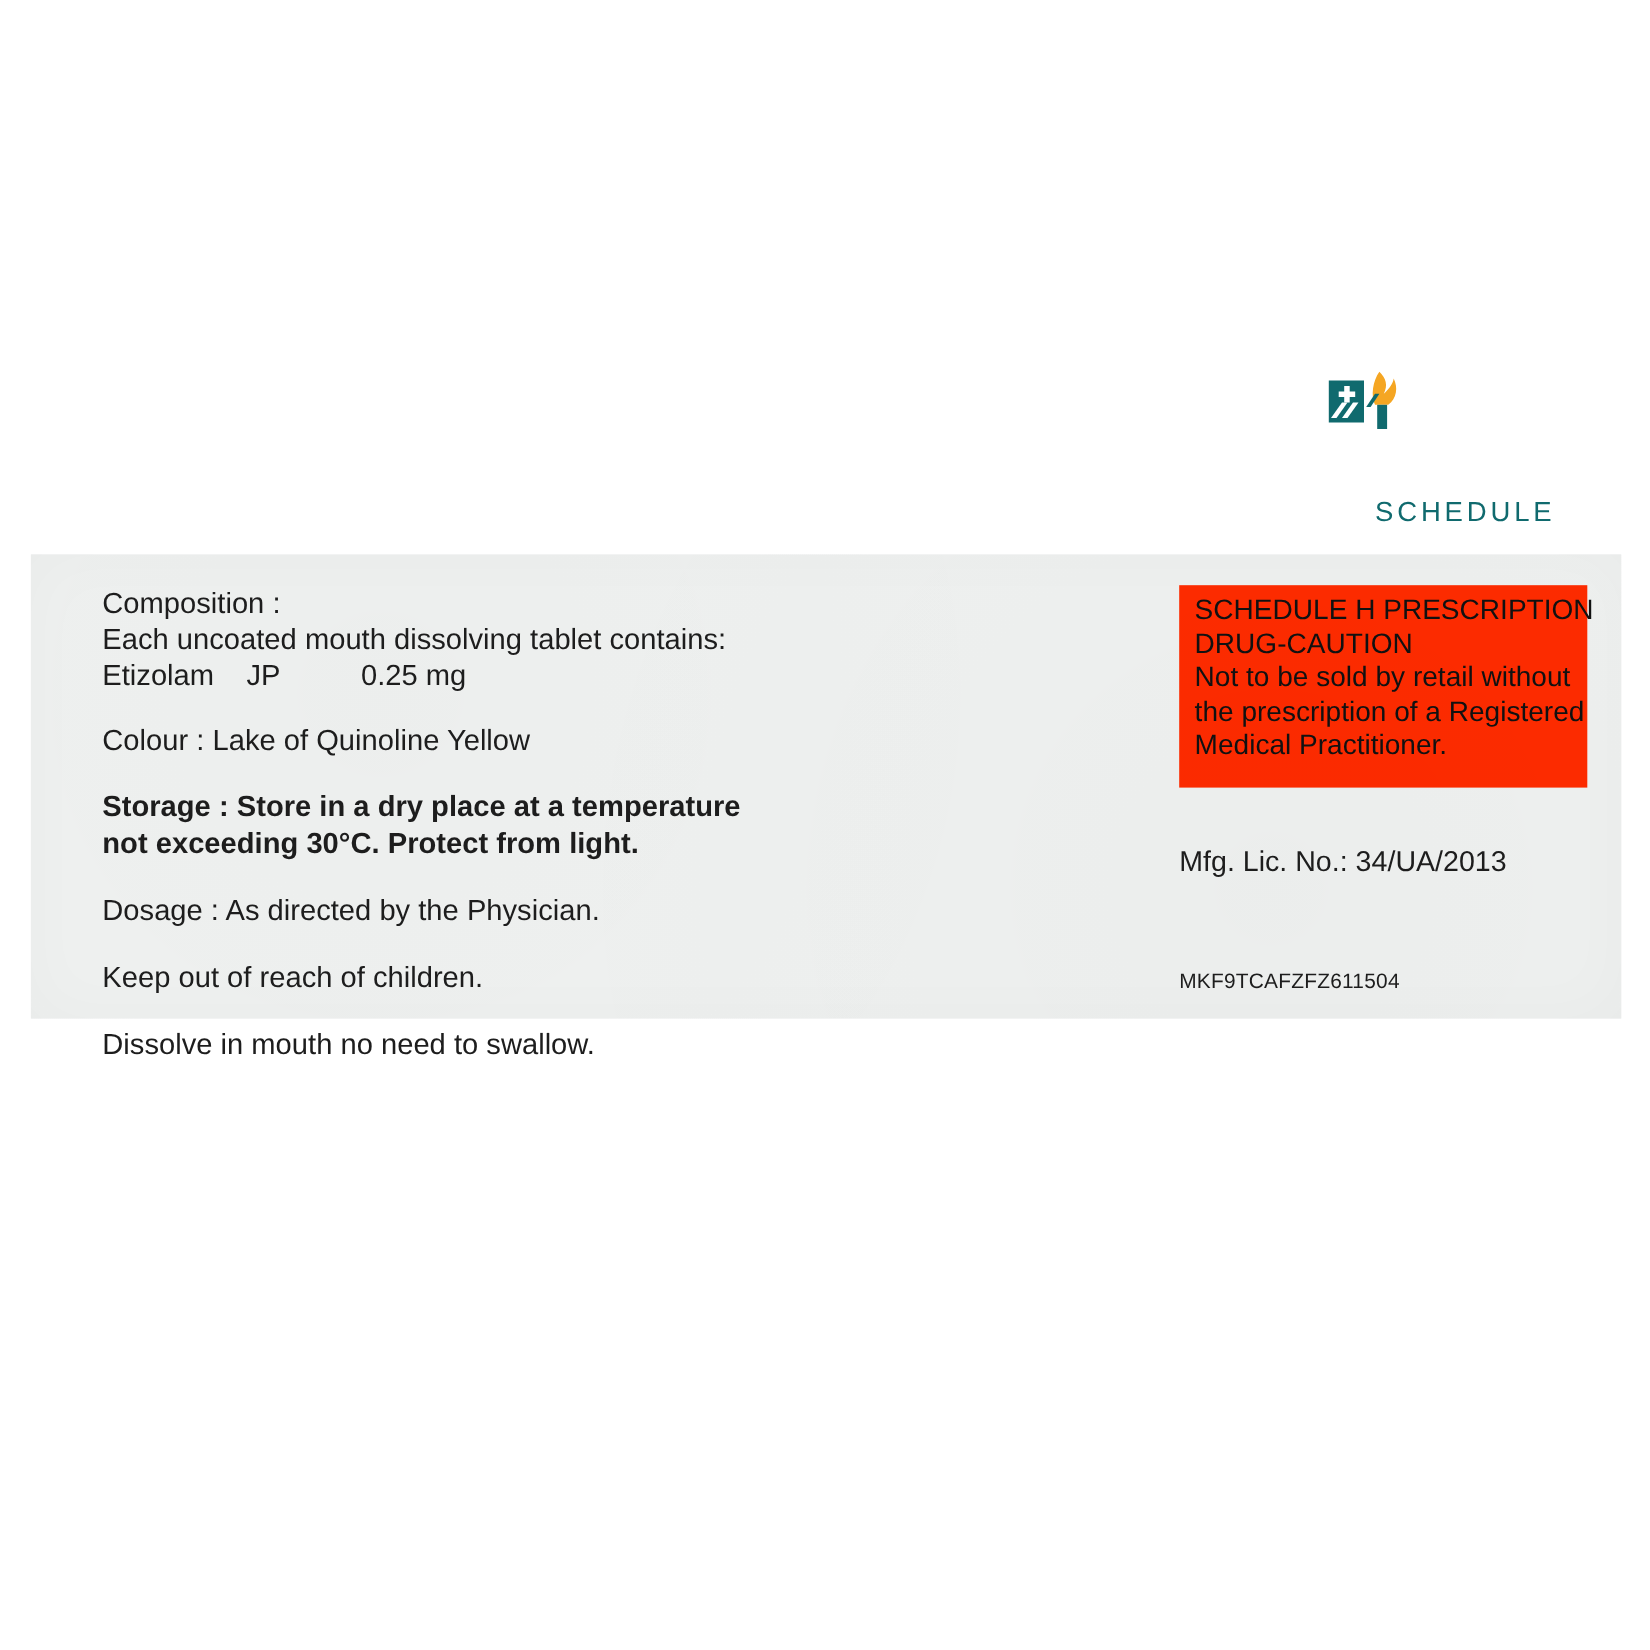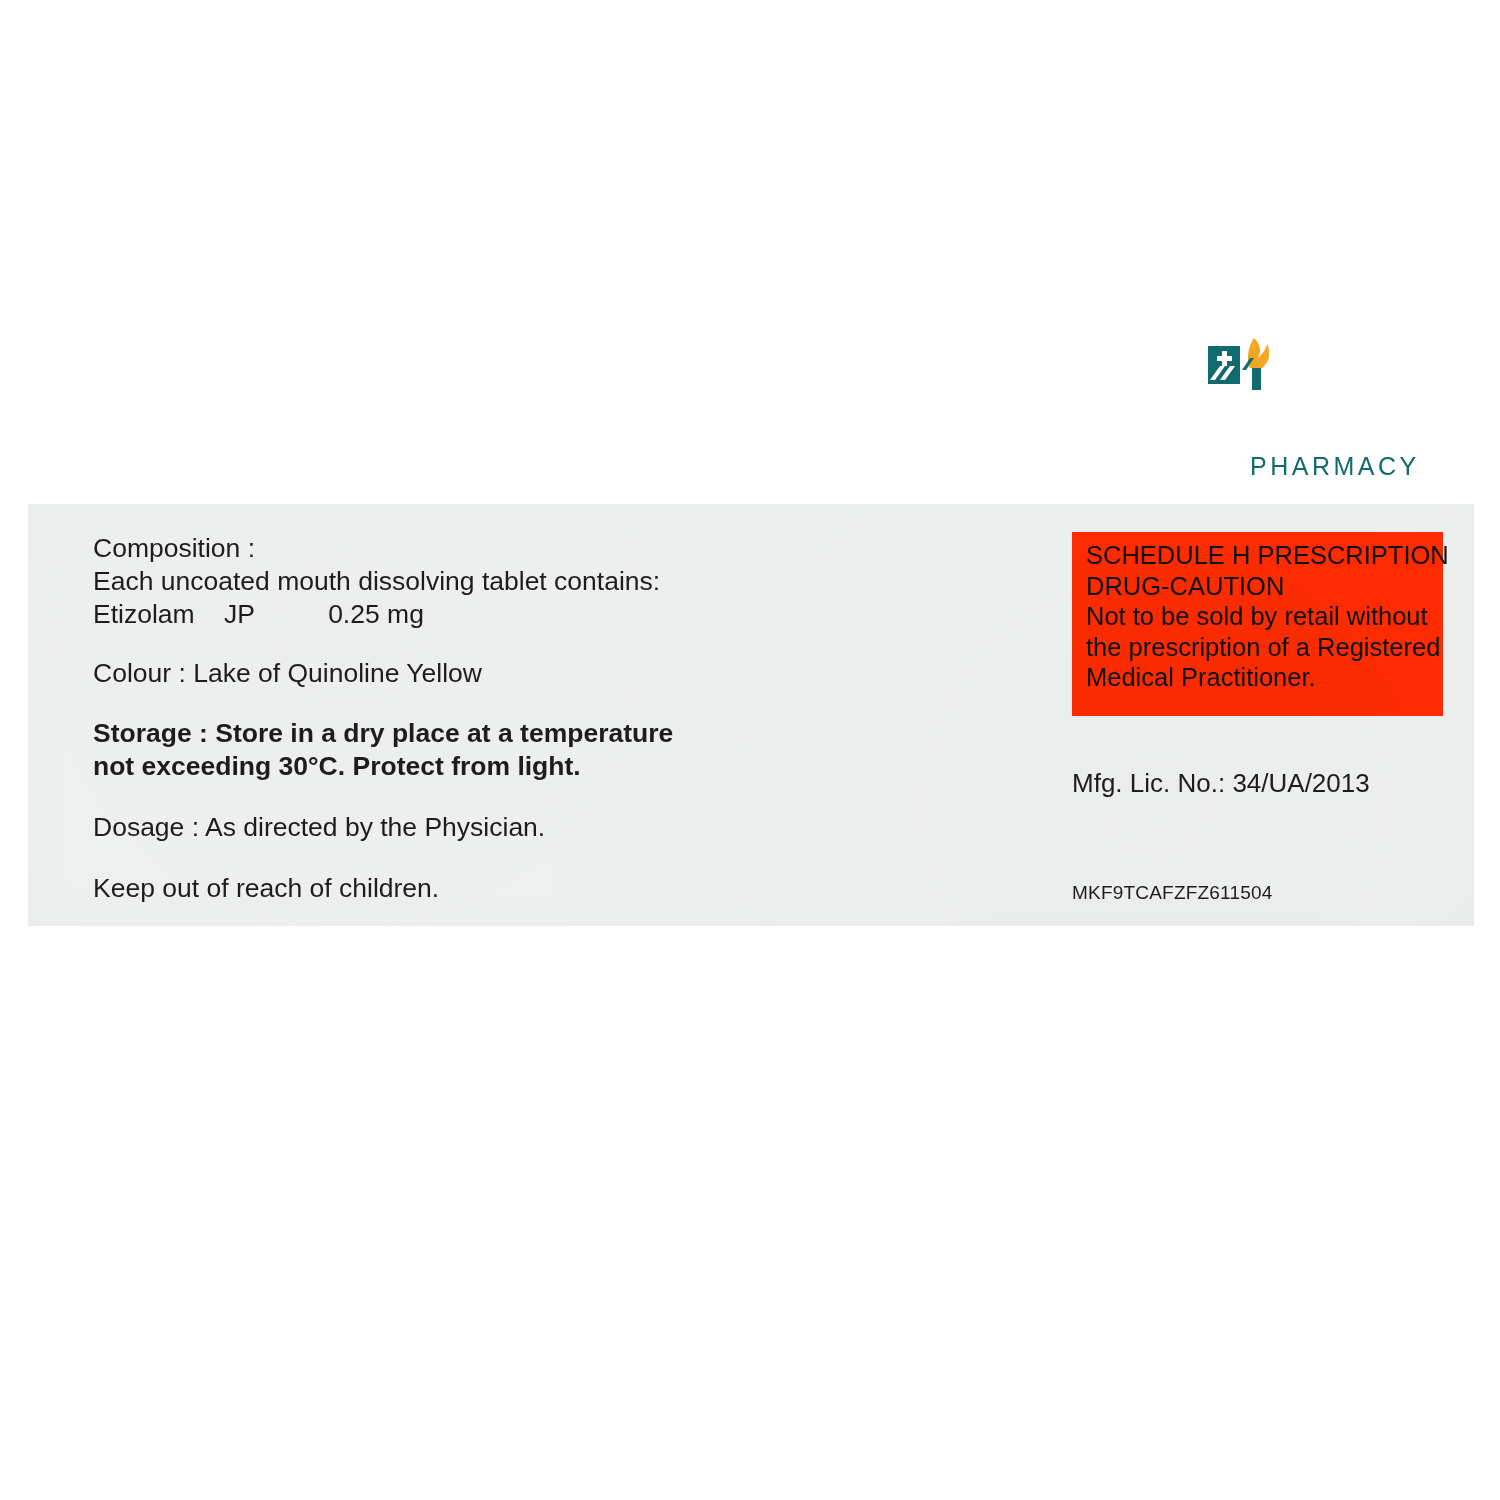--- a/index.html
+++ b/index.html
@@ -138,39 +138,40 @@
       <rect x="52" y="32" width="9" height="22" fill="#106a6e"></rect>
 
       <path d="M8 10 L40 10 L40 48 L8 48 Z" fill="#106a6e"></path>
       <path d="M22 15 h5 v5 h5 v5 h-5 v5 h-5 v-5 h-5 v-5 h5 z" fill="#ffffff"></path>
 
       <path d="M10 44 L20 30 L25 30 L15 44 Z" fill="#ffffff"></path>
       <path d="M20 44 L30 30 L35 30 L25 44 Z" fill="#ffffff"></path>
       <path d="M42 34 L50 22 L54 22 L46 34 Z" fill="#106a6e"></path>
     </svg>
   </div>
-  <div class="logo-sub">PHARMACY</div>
+  <div class="logo-sub">SCHEDULE</div>
 </div>
 
 <div id="carton">
 
   <div id="left-col">
     <div class="ln">Composition :</div>
     <div class="ln">Each uncoated mouth dissolving tablet contains:</div>
     <div class="ln">Etizolam    JP          0.25 mg</div>
 
     <div class="ln gap-sm">Colour : Lake of Quinoline Yellow</div>
 
     <div class="ln gap-md bold">Storage : Store in a dry place at a temperature</div>
     <div class="ln bold">not exceeding 30°C. Protect from light.</div>
 
     <div class="ln gap-md">Dosage : As directed by the Physician.</div>
 
     <div class="ln gap-md">Keep out of reach of children.</div>
 
+    <div class="ln gap-md">Dissolve in mouth no need to swallow.</div>
   </div>
 
   <div id="rx-box">
     <div class="rx-ln">SCHEDULE H PRESCRIPTION</div>
     <div class="rx-ln">DRUG-CAUTION</div>
     <div class="rx-ln">Not to be sold by retail without</div>
     <div class="rx-ln">the prescription of a Registered</div>
     <div class="rx-ln">Medical Practitioner.</div>
   </div>
 

